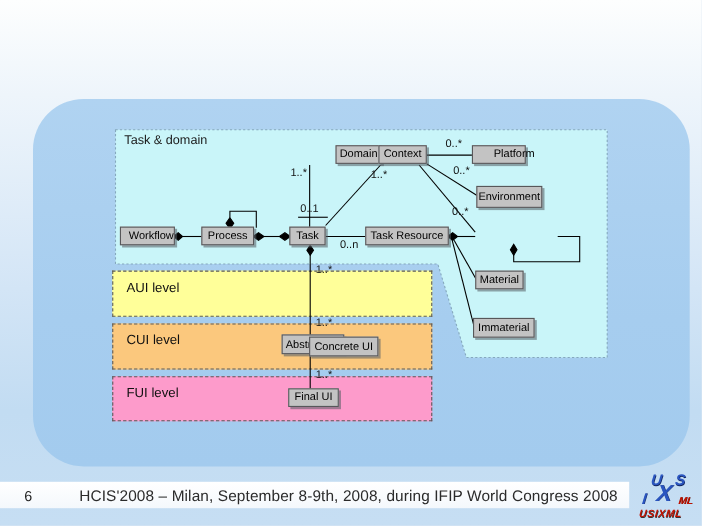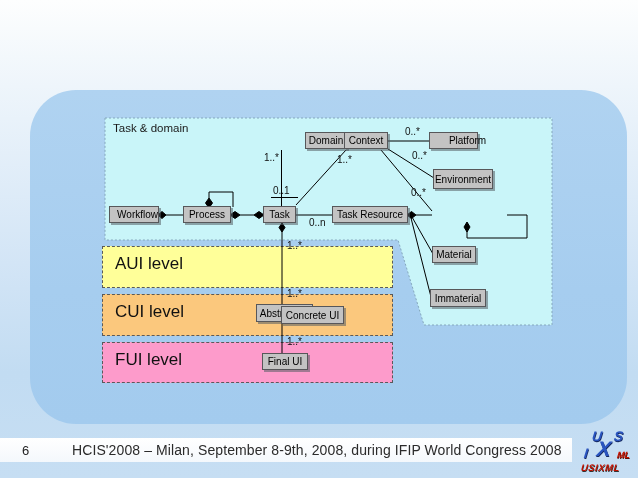--- a/index.html
+++ b/index.html
@@ -17,21 +17,21 @@
   
   svg.layer{position:absolute;left:0;top:0;width:638px;height:478px;}
   .z1{z-index:1}.z3{z-index:3}
   
   .frame-label{position:absolute;left:113px;top:122px;font-size:11.5px;font-weight:400;color:#1a1a1a;z-index:4;}
   
   .band{position:absolute;left:102px;width:291px;border:1px dashed #5a5a5a;box-sizing:border-box;z-index:2;}
   .band-aui{top:246px;height:42px;background:#ffff99;}
   .band-cui{top:294px;height:42px;background:#fbc87d;}
   .band-fui{top:342px;height:41px;background:#fd9bcb;}
-  .band-label{position:absolute;left:12px;top:7px;font-size:17px;color:#111;}
+  .band-label{position:absolute;left:12px;top:7px;font-size:12px;color:#111;}
   
   .gbox{position:absolute;background:#c3c3c3;border:1px solid #57575a;box-sizing:border-box;
     box-shadow:2px 2px 0 rgba(84,92,100,0.55);display:flex;align-items:center;justify-content:center;
     font-size:10px;color:#000;white-space:nowrap;z-index:4;}
   .n-domain{left:261px;top:132px;width:42px;height:17px;margin-left:44px;}
   .n-context{left:344px;top:132px;width:44px;height:17px;}
   .n-platform{left:429px;top:132px;width:49px;height:17px;padding-left:28px;}
   .n-environment{left:433px;top:169px;width:60px;height:20px;}
   .n-workflow{left:109px;top:206px;width:50px;height:17px;justify-content:flex-end;}
   .n-process{left:183px;top:206px;width:48px;height:17px;}

